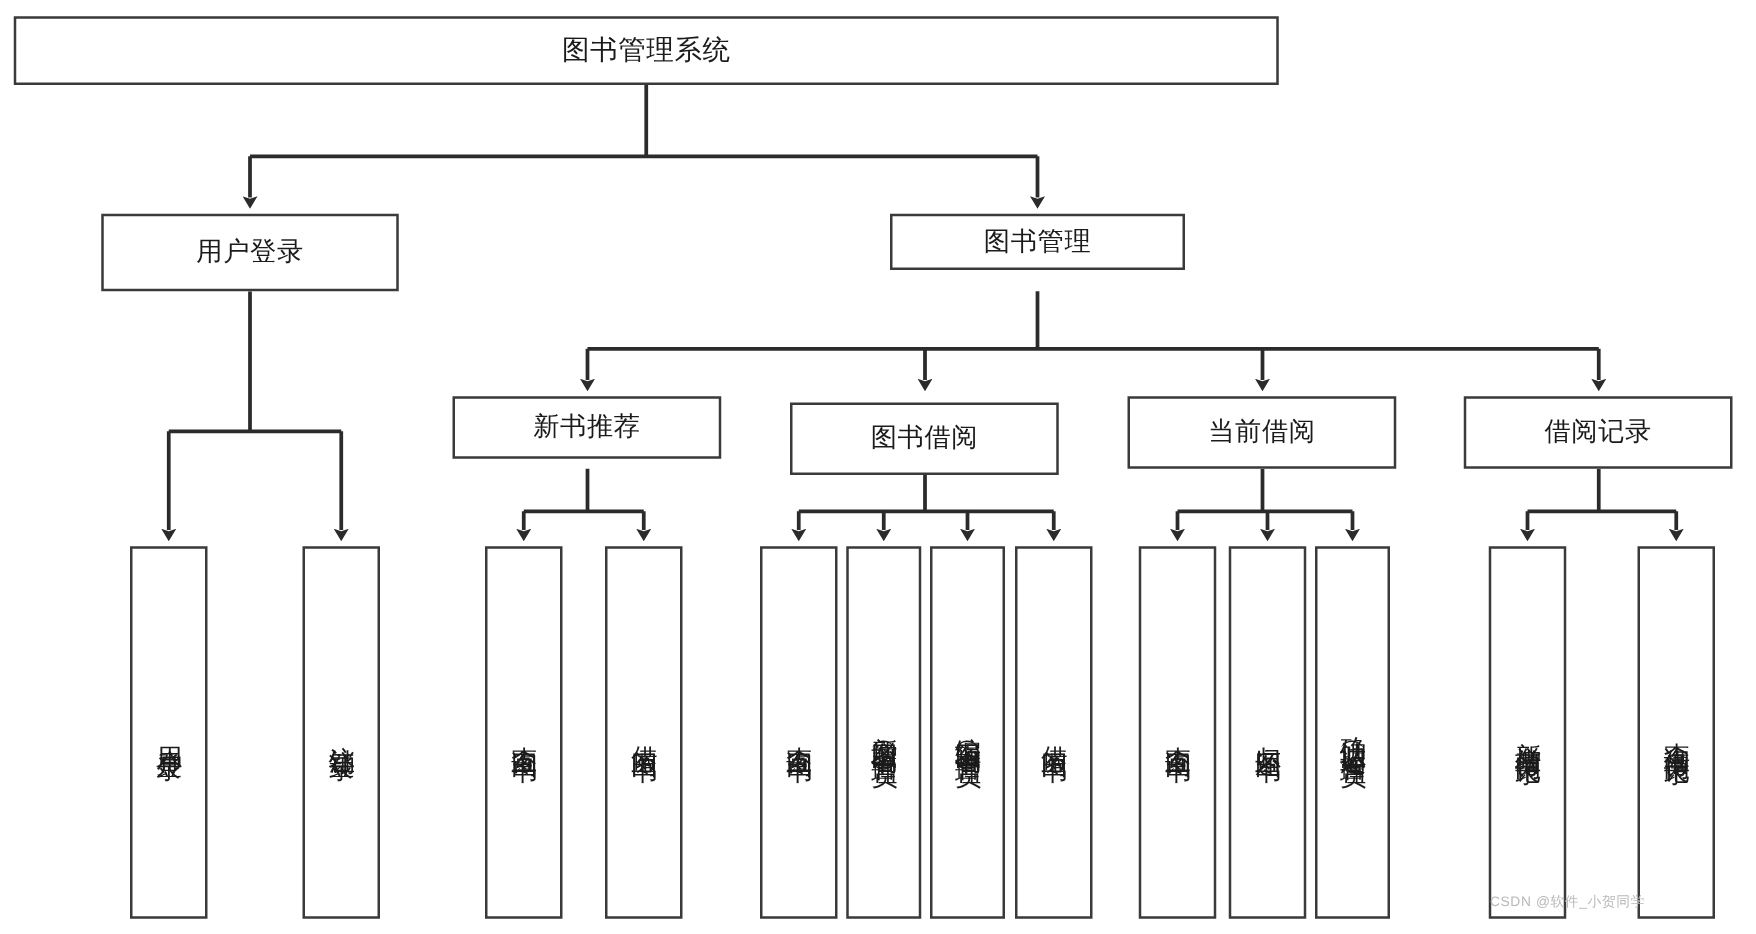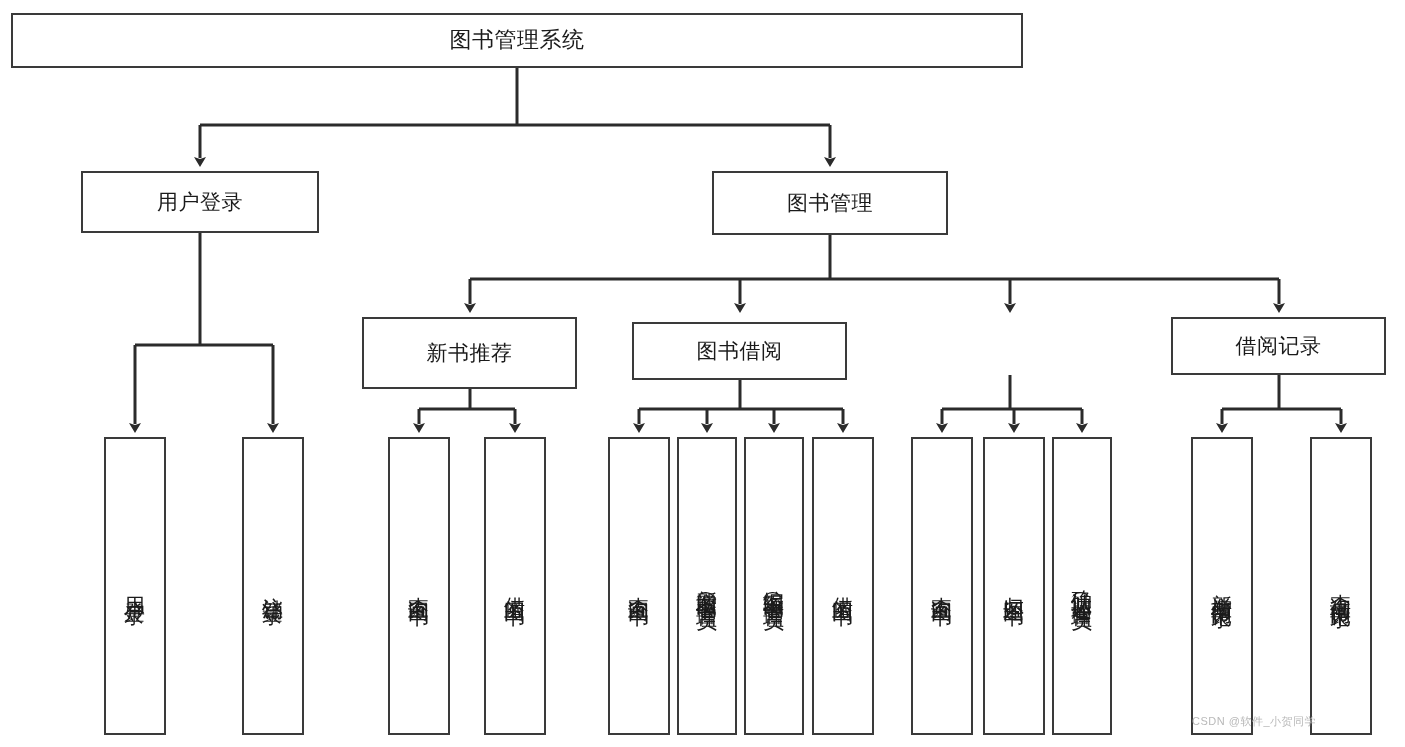--- a/index.html
+++ b/index.html
@@ -113,29 +113,32 @@
       </g>
   </svg>
 
   <div class="node root horiz" style="left: 11px; top: 13px; width: 1012px; height: 55px;">
     <span>图书管理系统</span>
   </div>
 
   <div class="node horiz" style="left: 81px; top: 171px; width: 238px; height: 62px;">
     <span>用户登录</span>
   </div>
-  <div class="node horiz" style="left: 712px; top: 171px; width: 236px; height: 64px;">
+  <div class="node horiz" style="left: 712px; top: 171px; width: 236px; height: 45px;">
     <span>图书管理</span>
   </div>
 
-  <div class="node horiz" style="left: 362px; top: 317px; width: 215px; height: 72px;">
+  <div class="node horiz" style="left: 362px; top: 317px; width: 215px; height: 50px;">
     <span>新书推荐</span>
   </div>
   <div class="node horiz" style="left: 632px; top: 322px; width: 215px; height: 58px;">
     <span>图书借阅</span>
+  </div>
+  <div class="node horiz" style="left: 902px; top: 317px; width: 215px; height: 58px;">
+    <span>当前借阅</span>
   </div>
   <div class="node horiz" style="left: 1171px; top: 317px; width: 215px; height: 58px;">
     <span>借阅记录</span>
   </div>
 
   <div class="node vert" style="left: 104px; top: 437px; width: 62px; height: 298px;">
     <span class="vtext">用户登录</span>
   </div>
   <div class="node vert" style="left: 242px; top: 437px; width: 62px; height: 298px;">
     <span class="vtext">注销登录</span>

